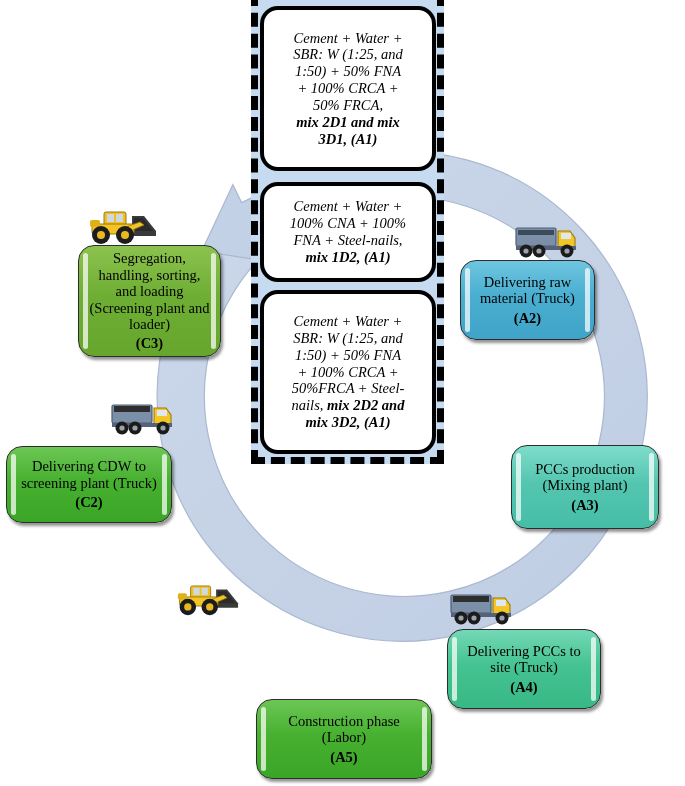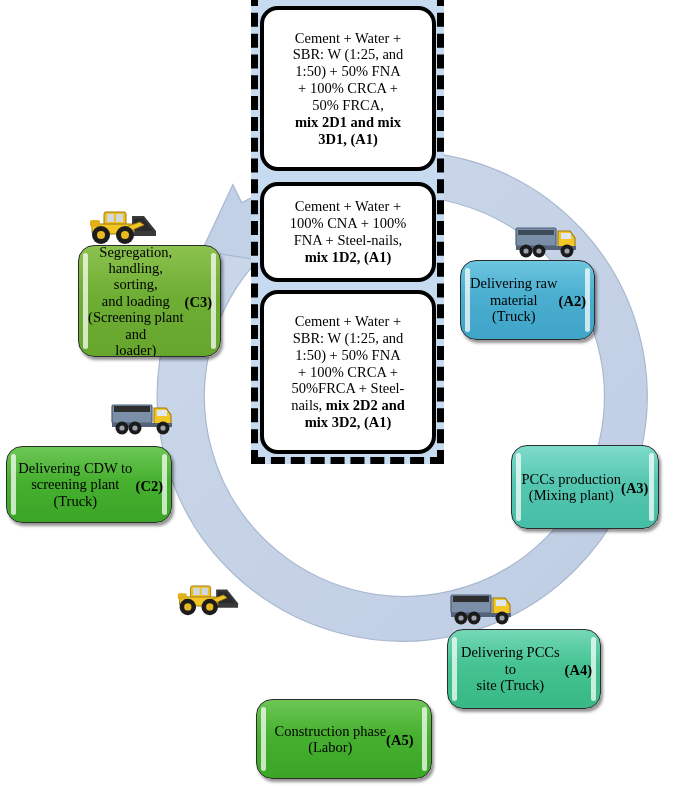--- a/index.html
+++ b/index.html
@@ -40,31 +40,32 @@
     border-radius:18px;
     box-sizing:border-box;
     display:flex;
     align-items:center;
     justify-content:center;
     text-align:center;
     padding:6px 10px;
     line-height:1.16;
     font-size:14.5px;
     color:#000;
+    font-style:italic;
   }
   .mix-box .bold{font-weight:bold;}
 
   
   .node{
     position:absolute;
     box-sizing:border-box;
     border-radius:16px;
     border:1.6px solid #2d2d2d;
     display:flex;
-    flex-direction:row;
+    flex-direction:column;
     align-items:center;
     justify-content:center;
     text-align:center;
     line-height:1.13;
     font-size:14.5px;
     color:#000;
     padding:4px 8px;
     box-shadow:2px 3px 3px rgba(0,0,0,.42);
     overflow:hidden;
   }

